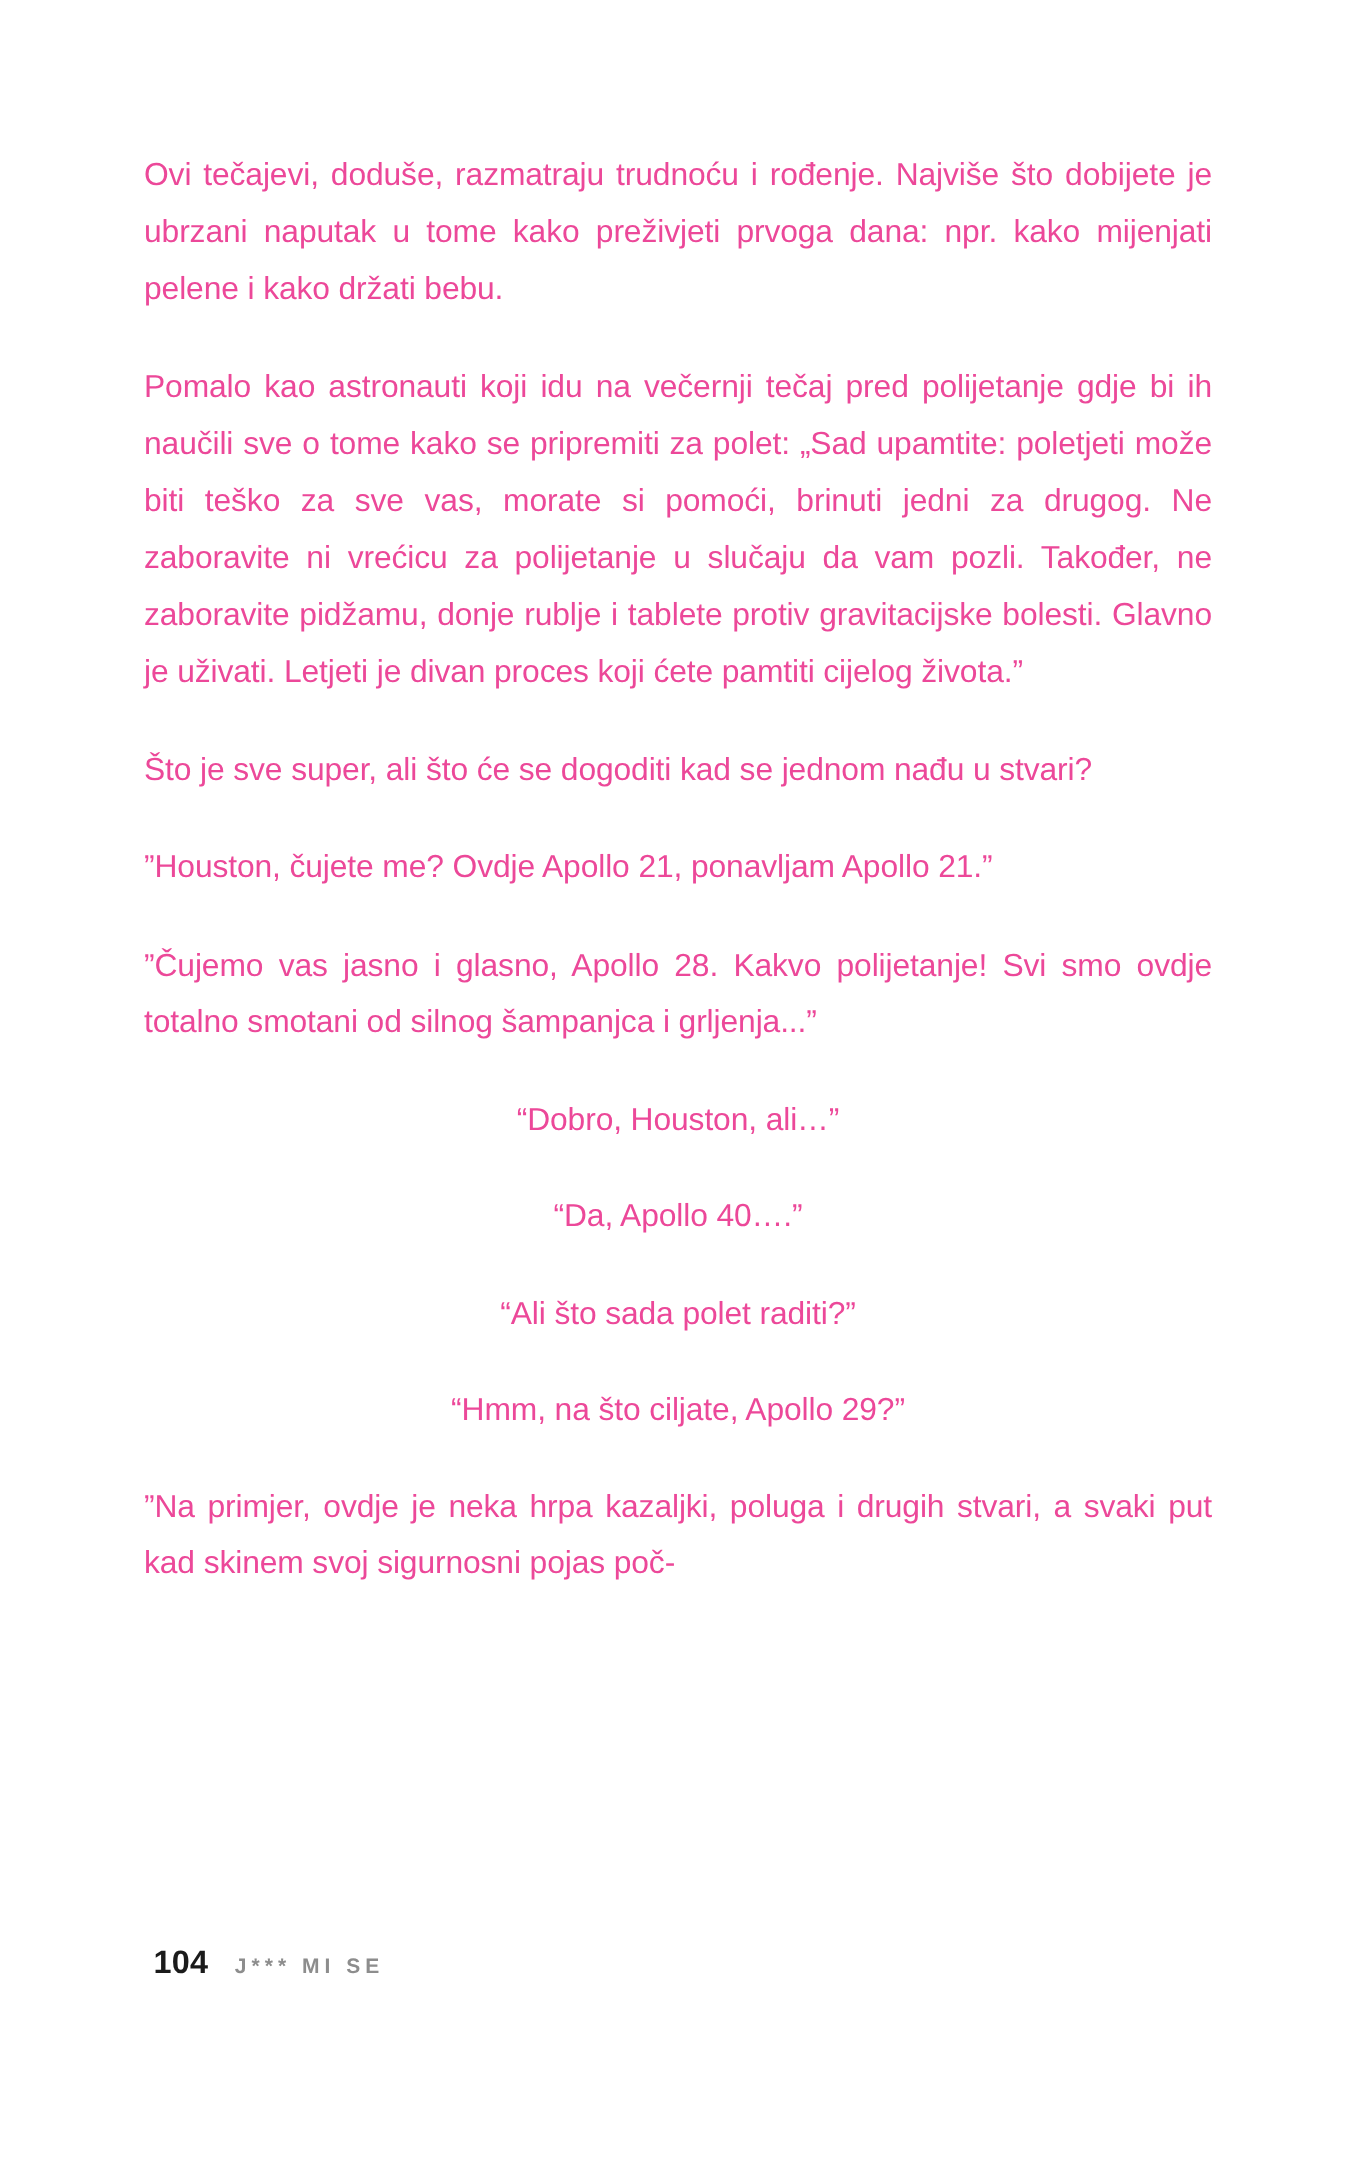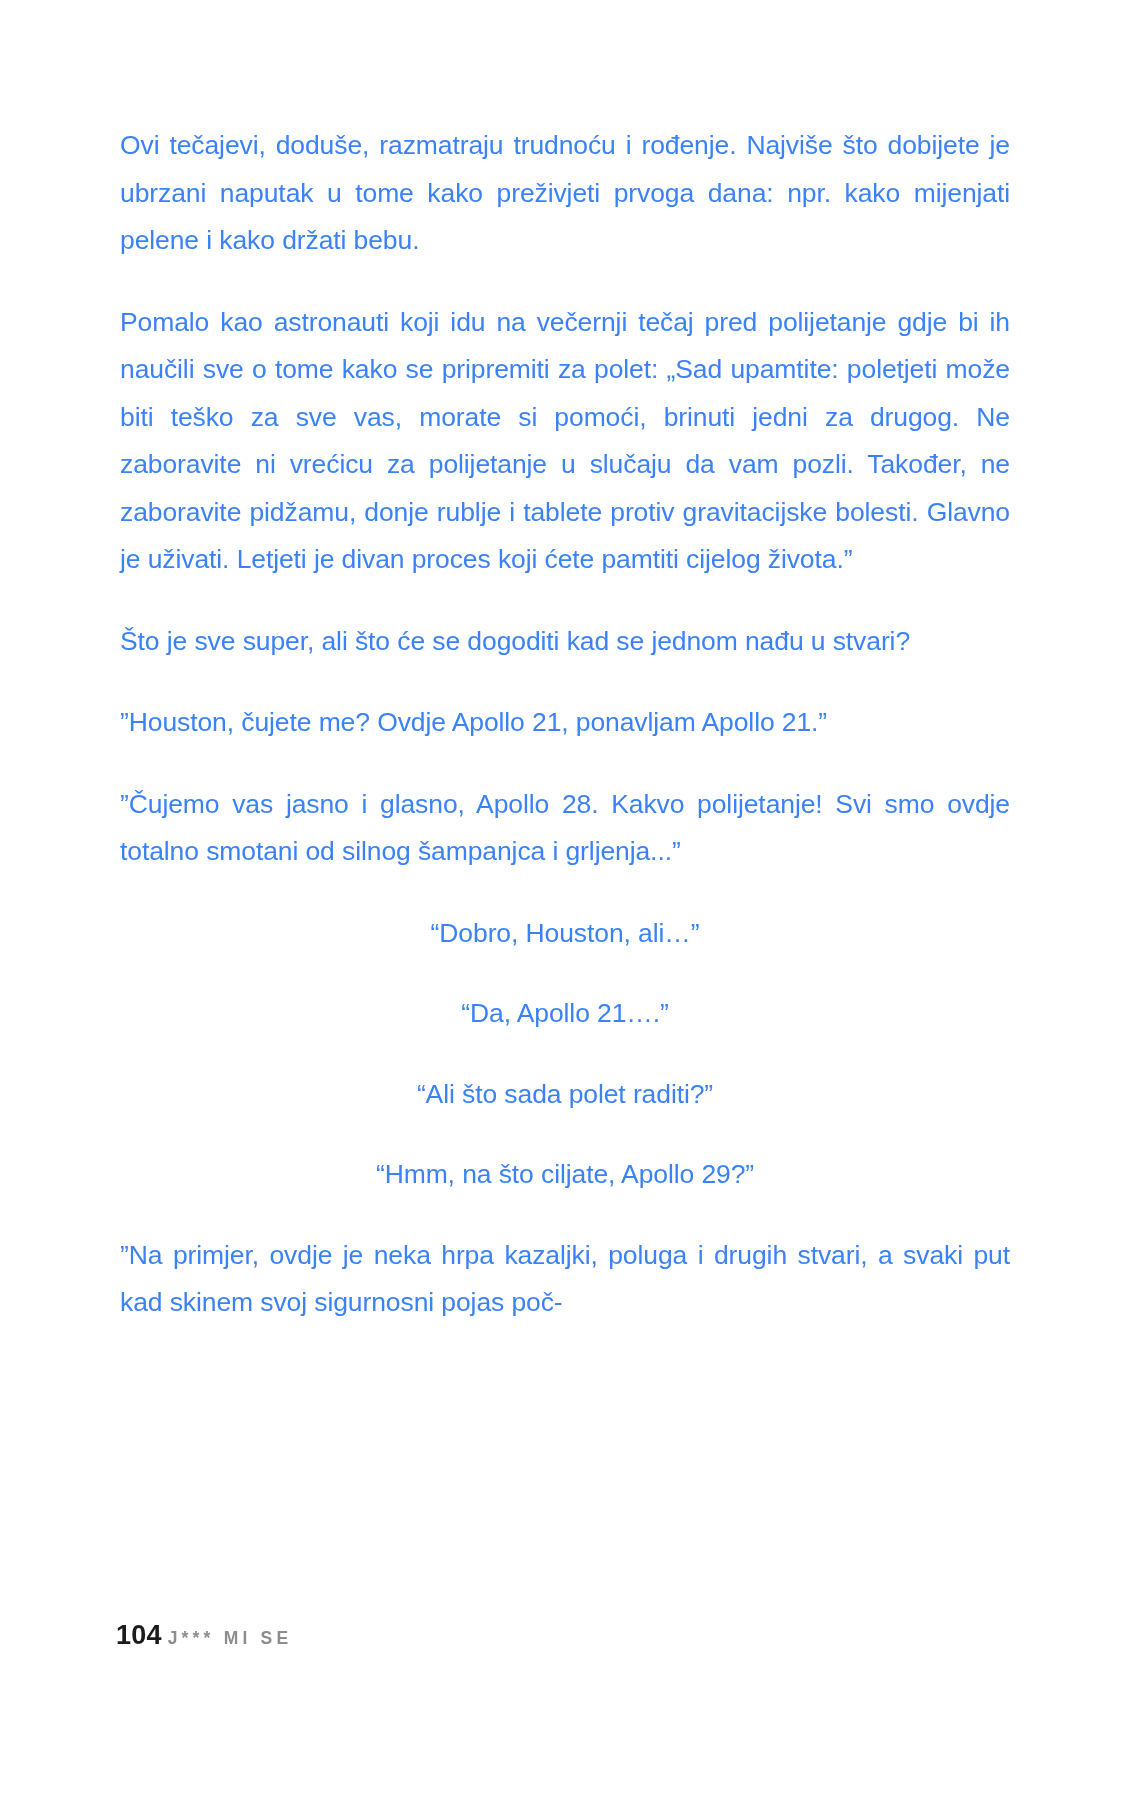--- a/index.html
+++ b/index.html
@@ -27,39 +27,39 @@
     left: 120px;
     top: 122px;
     width: 890px;
   }
   p.para {
     margin: 0 0 34px 0;
     font-size: 26.5px;
     line-height: 47.5px;
     text-align: justify;
     text-justify: inter-word;
-    color: #3b82f6;
+    color: #ec4899;
     letter-spacing: -0.1px;
     word-spacing: 0px;
     hyphens: none;
     -webkit-hyphens: none;
   }
   
   p.para.shortline {
     text-align: center;
     margin-bottom: 33px;
   }
   .footer {
     position: absolute;
-    left: 116px;
+    left: 128px;
     top: 1618px;
     width: 890px;
     display: flex;
     align-items: baseline;
-    gap: 6px;
+    gap: 22px;
   }
   .folio {
     font-size: 27px;
     font-weight: 700;
     color: #1b1b1b;
     letter-spacing: 0.2px;
   }
   .running-head {
     font-size: 17.5px;
     color: #8d8d8d;
@@ -73,21 +73,21 @@
 
 <div class="page">
 
   <div class="text-block">
     <p class="para">Ovi tečajevi, doduše, razmatraju trudnoću i rođenje. Najviše što dobijete je ubrzani naputak u tome kako preživjeti prvoga dana: npr. kako mijenjati pelene i kako držati bebu.</p>
     <p class="para">Pomalo kao astronauti koji idu na večernji tečaj pred polijetanje gdje bi ih naučili sve o tome kako se pripremiti za polet: „Sad upamtite: poletjeti može biti teško za sve vas, morate si pomoći, brinuti jedni za drugog. Ne zaboravite ni vrećicu za polijetanje u slučaju da vam pozli. Također, ne zaboravite pidžamu, donje rublje i tablete protiv gravitacijske bolesti. Glavno je uživati. Letjeti je divan proces koji ćete pamtiti cijelog života.”</p>
     <p class="para">Što je sve super, ali što će se dogoditi kad se jednom nađu u stvari?</p>
     <p class="para">”Houston, čujete me? Ovdje Apollo 21, ponavljam Apollo 21.”</p>
     <p class="para">”Čujemo vas jasno i glasno, Apollo 28. Kakvo polijetanje! Svi smo ovdje totalno smotani od silnog šampanjca i grljenja...”</p>
     <p class="para shortline">“Dobro, Houston, ali…”</p>
-    <p class="para shortline">“Da, Apollo 21….”</p>
+    <p class="para shortline">“Da, Apollo 40….”</p>
     <p class="para shortline">“Ali što sada polet raditi?”</p>
     <p class="para shortline">“Hmm, na što ciljate, Apollo 29?”</p>
     <p class="para">”Na primjer, ovdje je neka hrpa kazaljki, poluga i drugih stvari, a svaki put kad skinem svoj sigurnosni pojas poč-</p>
   </div>
 
   <div class="footer">
     <span class="folio">104</span>
     <span class="running-head">J*** MI SE</span>
   </div>
 

